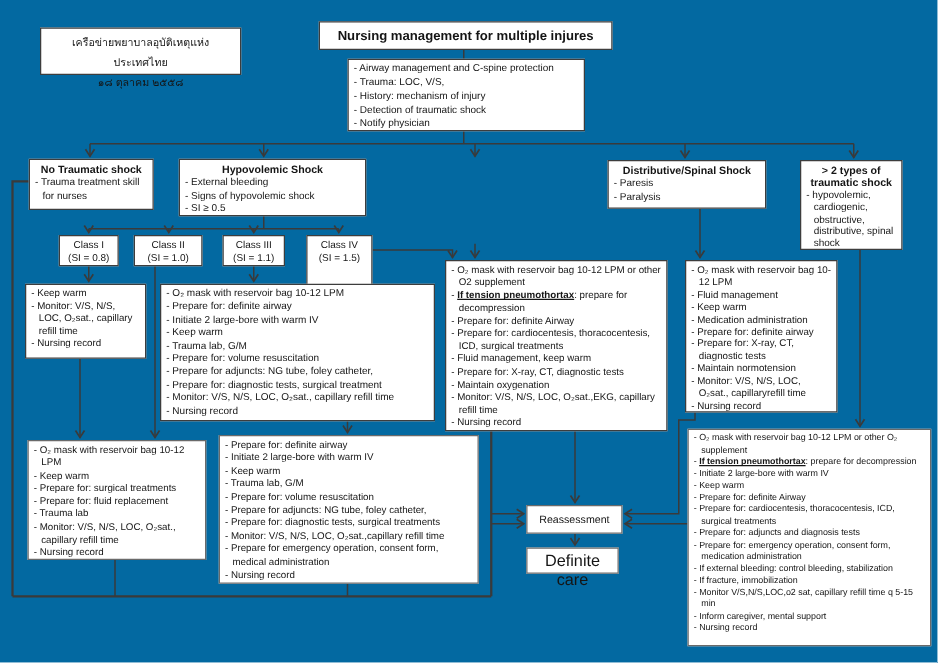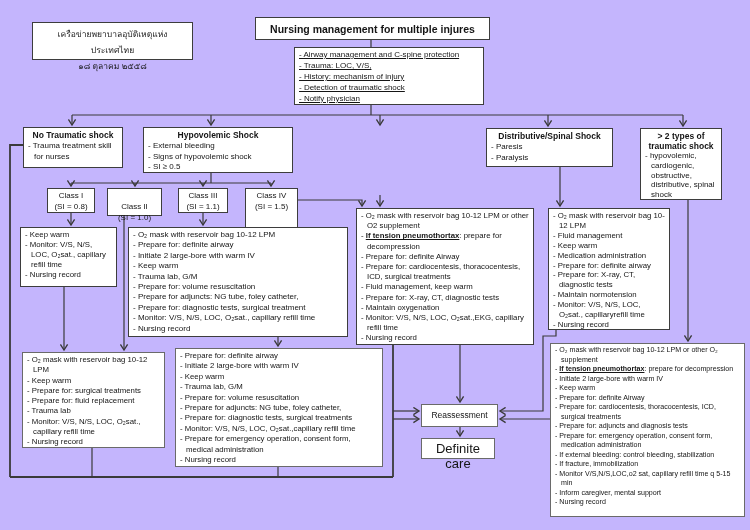--- a/index.html
+++ b/index.html
@@ -1,16 +1,16 @@
 <!DOCTYPE html>
 <html><head>
 <meta charset="utf-8">
 <style>
   html,body{margin:0;padding:0;background:#fff;}
-  #canvas{position:relative;width:750px;height:530px;background:#c4b5fd;overflow:hidden;
+  #canvas{position:relative;width:750px;height:530px;background:#0369a1;overflow:hidden;
           font-family:"Liberation Sans","DejaVu Sans",sans-serif;color:#151515;}
   .box{position:absolute;background:#fff;border:1px solid #3d3d3d;box-sizing:border-box;
        padding:2px 4px;font-size:8px;line-height:10.6px;}
   .box.gray{border:1.5px solid #6a6a6a;}
   .bt{font-weight:bold;font-size:8.5px;line-height:11px;text-align:center;white-space:nowrap;}
   .bt.wrap{white-space:normal;}
   .li{padding-left:6px;text-indent:-6px;}
   .bu{font-weight:bold;text-decoration:underline;}
   .ctr{text-align:center;}
   .s78{font-size:7.8px;line-height:10.2px;}
@@ -73,21 +73,21 @@
 
   <div class="box thai" style="left:32px;top:22px;width:161px;height:38px;">
     <div>เครือข่ายพยาบาลอุบัติเหตุแห่งประเทศไทย</div>
     <div>๑๘ ตุลาคม ๒๕๕๘</div>
   </div>
 
   <div class="box" style="left:255px;top:17px;width:235px;height:23px;font-weight:bold;font-size:10.5px;line-height:18px;text-align:center;">
     <span>Nursing management for multiple injures</span>
   </div>
 
-  <div class="box" style="left:294px;top:47px;width:190px;height:58px;line-height:10.9px;text-decoration:underline;">
+  <div class="box" style="left:278px;top:47px;width:190px;height:58px;line-height:10.9px;">
     <div>
         <div class="li">- Airway management and C-spine protection</div>
         <div class="li">- Trauma: LOC, V/S,</div>
         <div class="li">- History: mechanism of injury</div>
         <div class="li">- Detection of traumatic shock</div>
         <div class="li">- Notify physician</div>
       </div>
   </div>
 
   <div class="box" style="left:23px;top:127px;width:100px;height:41px;">
@@ -119,21 +119,21 @@
     <div class="bt wrap" style="line-height:10px;">&gt; 2 types of traumatic shock</div>
     <div>
         <div class="li">- hypovolemic, cardiogenic, obstructive, distributive, spinal shock</div>
       </div>
   </div>
 
   <div class="box classbox" style="left:47px;top:188px;width:48px;height:25px;padding:2px 1px;">
     <div class="nm">Class I</div>
     <div class="si">(SI = 0.8)</div>
   </div>
-  <div class="box classbox" style="left:107px;top:188px;width:55px;height:25px;padding:13px 1px;">
+  <div class="box classbox" style="left:107px;top:188px;width:55px;height:25px;padding:2px 1px;">
     <div class="nm">Class II</div>
     <div class="si">(SI = 1.0)</div>
   </div>
   <div class="box classbox" style="left:178px;top:188px;width:50px;height:25px;padding:2px 1px;">
     <div class="nm">Class III</div>
     <div class="si">(SI = 1.1)</div>
   </div>
   <div class="box classbox" style="left:245px;top:188px;width:53px;height:41px;padding:2px 1px;">
     <div class="nm">Class IV</div>
     <div class="si">(SI = 1.5)</div>

